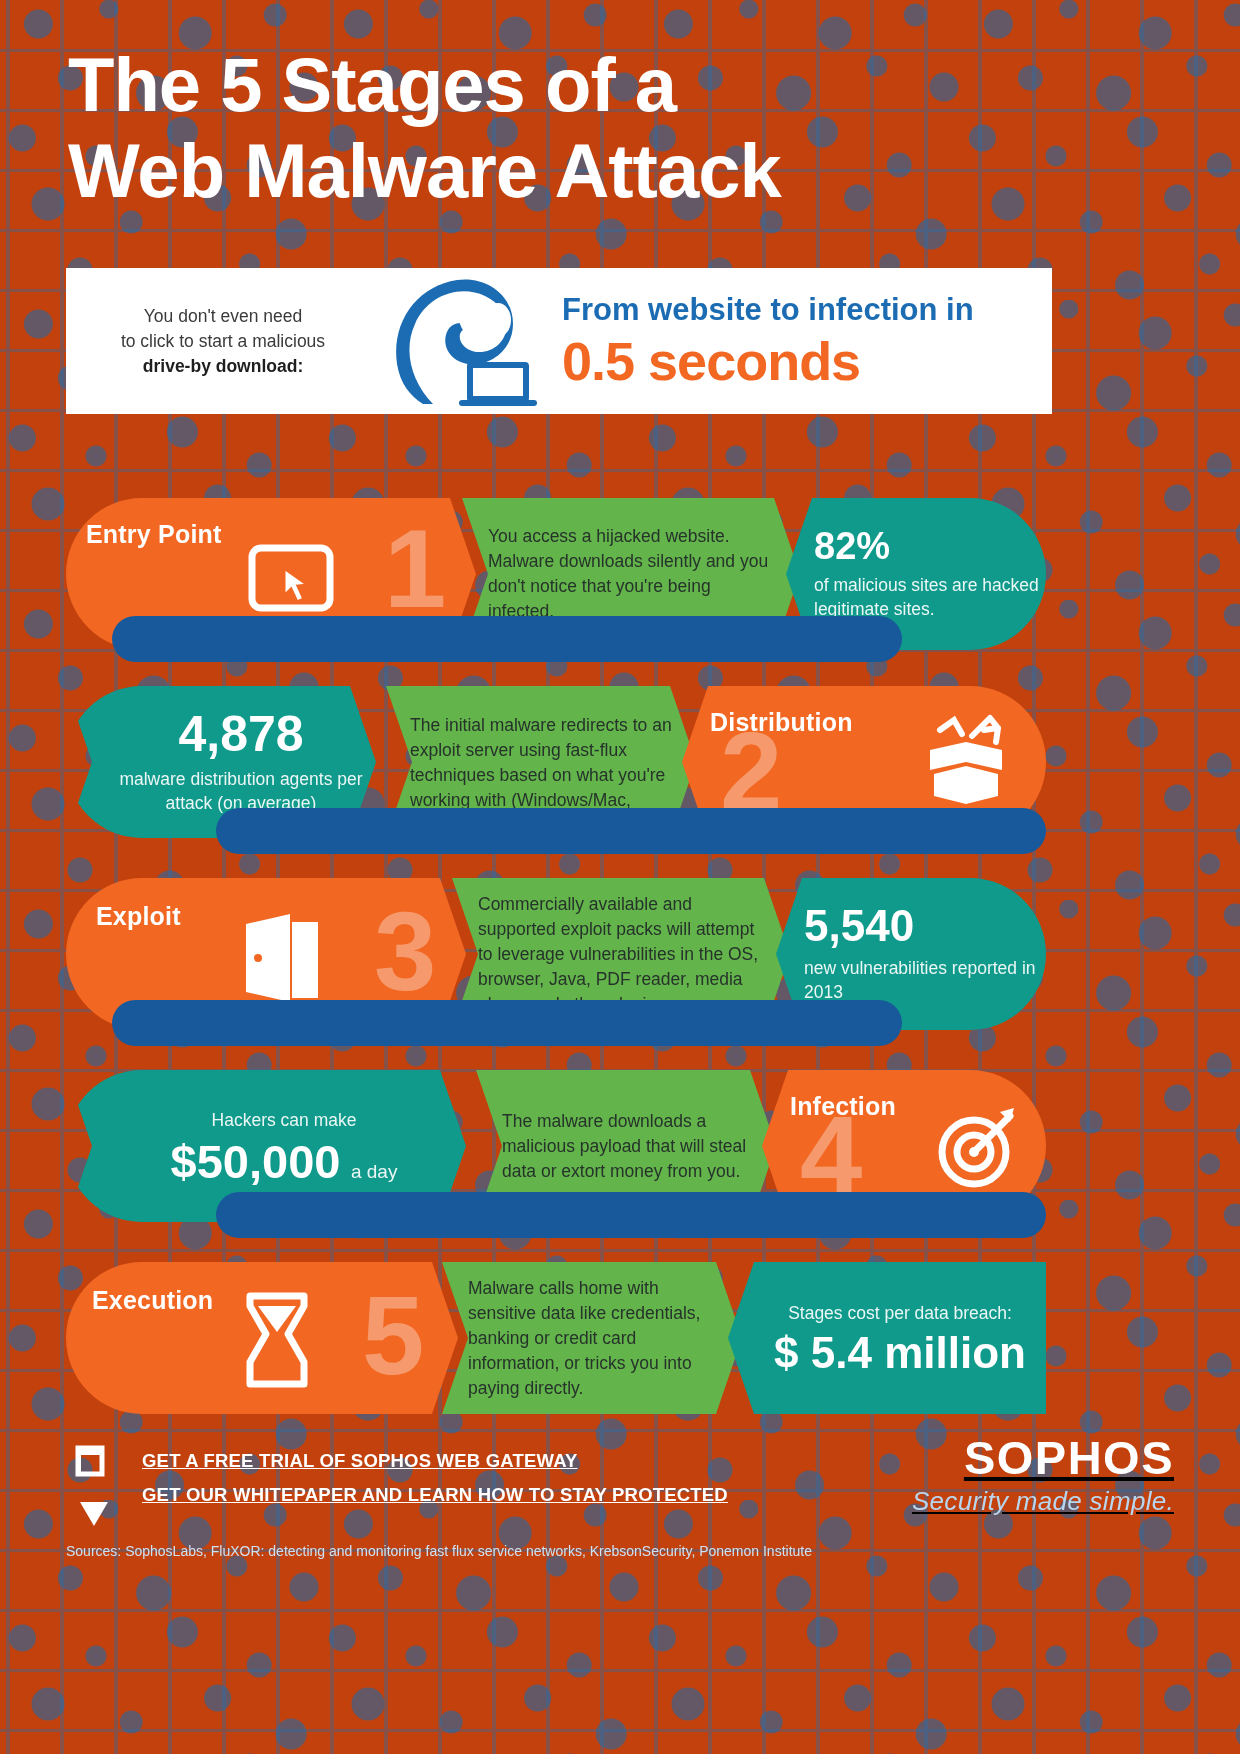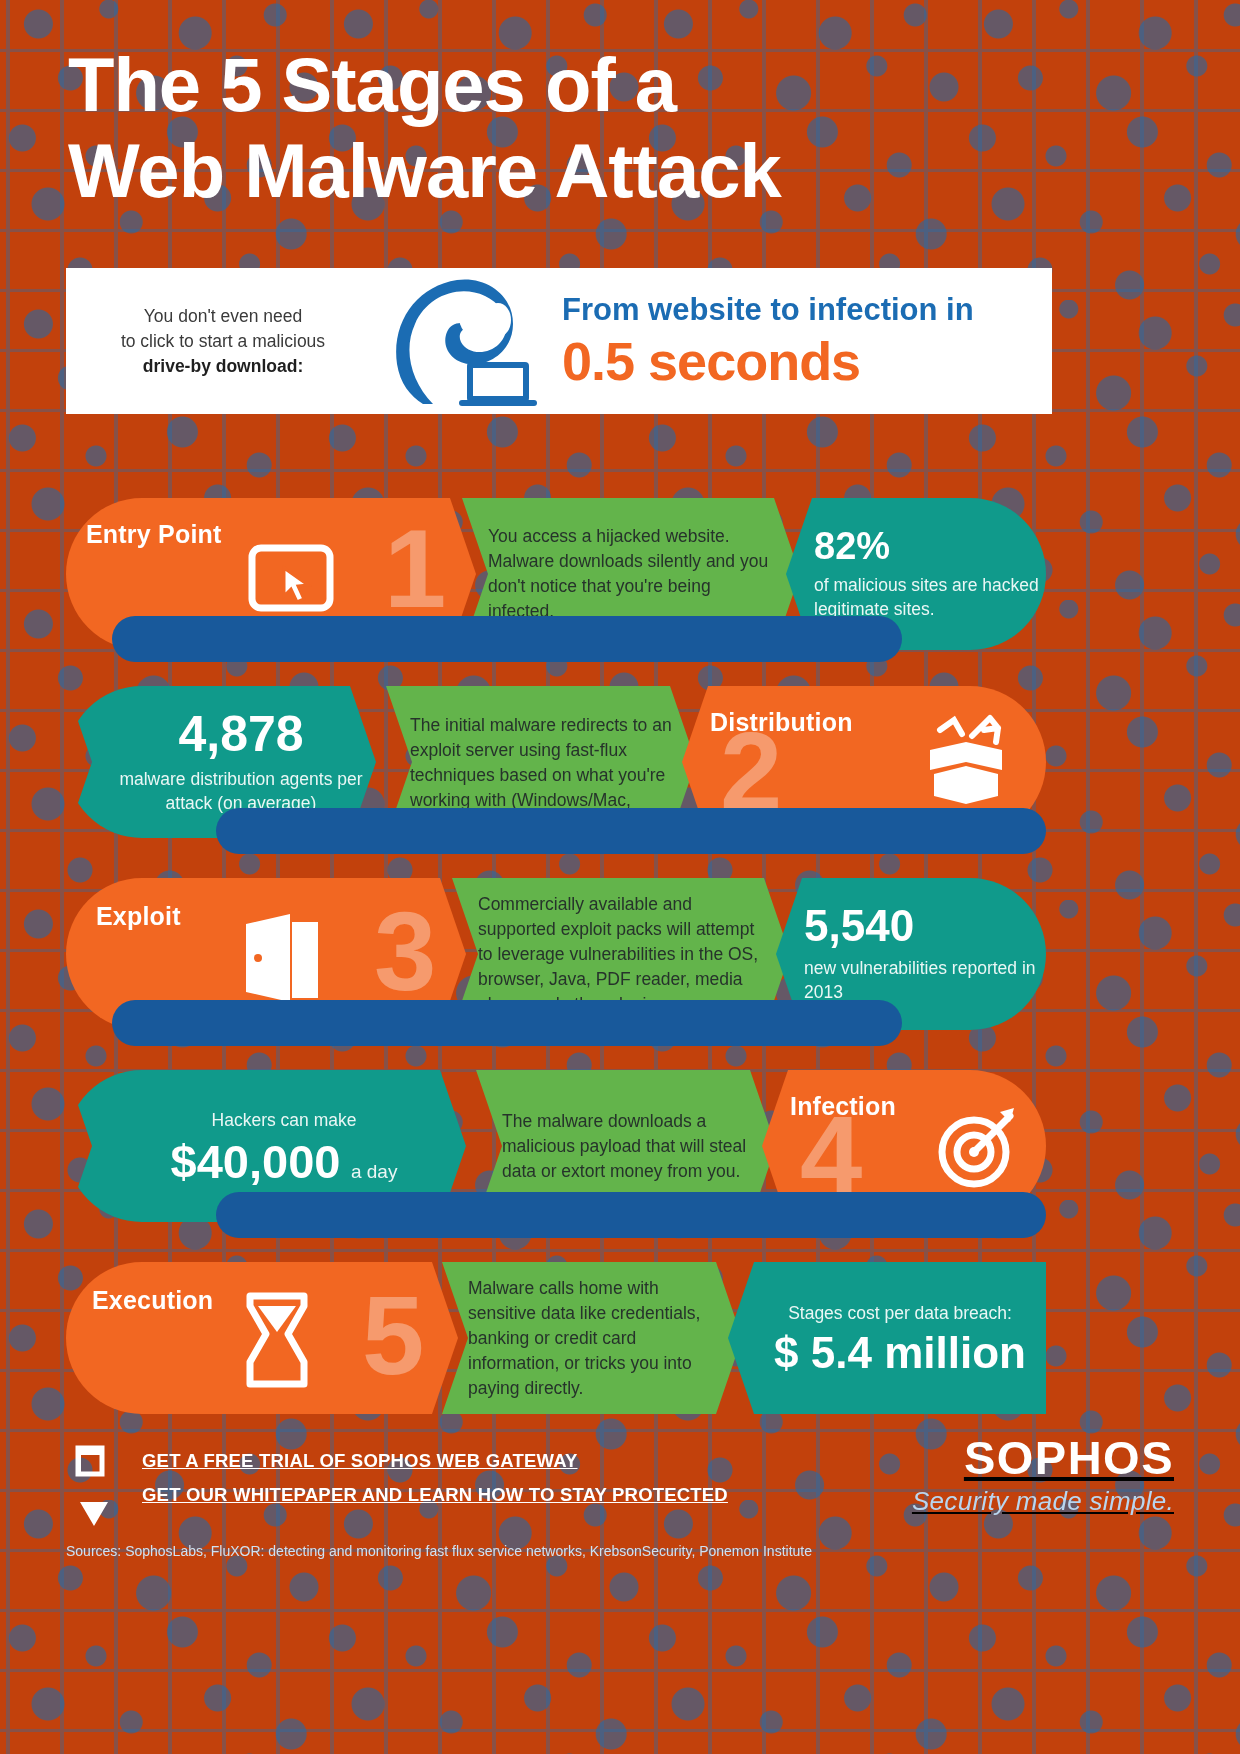--- a/index.html
+++ b/index.html
@@ -255,21 +255,21 @@
     </div>
   </div>
 
   <div class="connector" style="left:112px; top:1000px; width:790px;"></div>
 
   <div class="row" style="top:1038px;">
     <div class="seg teal cap-left chev-both-r" style="left:66px; width:400px;">
       <div style="text-align:center; width:100%; padding-left:36px;">
         <div class="stat-sub" style="font-size:17.5px; margin-bottom:6px;">Hackers can make</div>
         <div>
-          <span class="stat-num" style="font-size:47px;">$40,000</span>
+          <span class="stat-num" style="font-size:47px;">$50,000</span>
           <span class="stat-sub" style="font-size:19px; margin-left:6px;">a day</span>
         </div>
       </div>
     </div>
     <div class="seg green chev-both-r" style="left:476px; width:300px; padding:0 18px 0 26px;">
       <div class="desc">The malware downloads a malicious payload that will steal data or extort money from you.</div>
     </div>
     <div class="seg orange cap-right chev-both-l" style="left:762px; width:284px;">
       <span class="stage-label" style="left:28px; top:22px;">Infection</span>
       <span class="big-num" style="left:38px; top:30px;">4</span>

